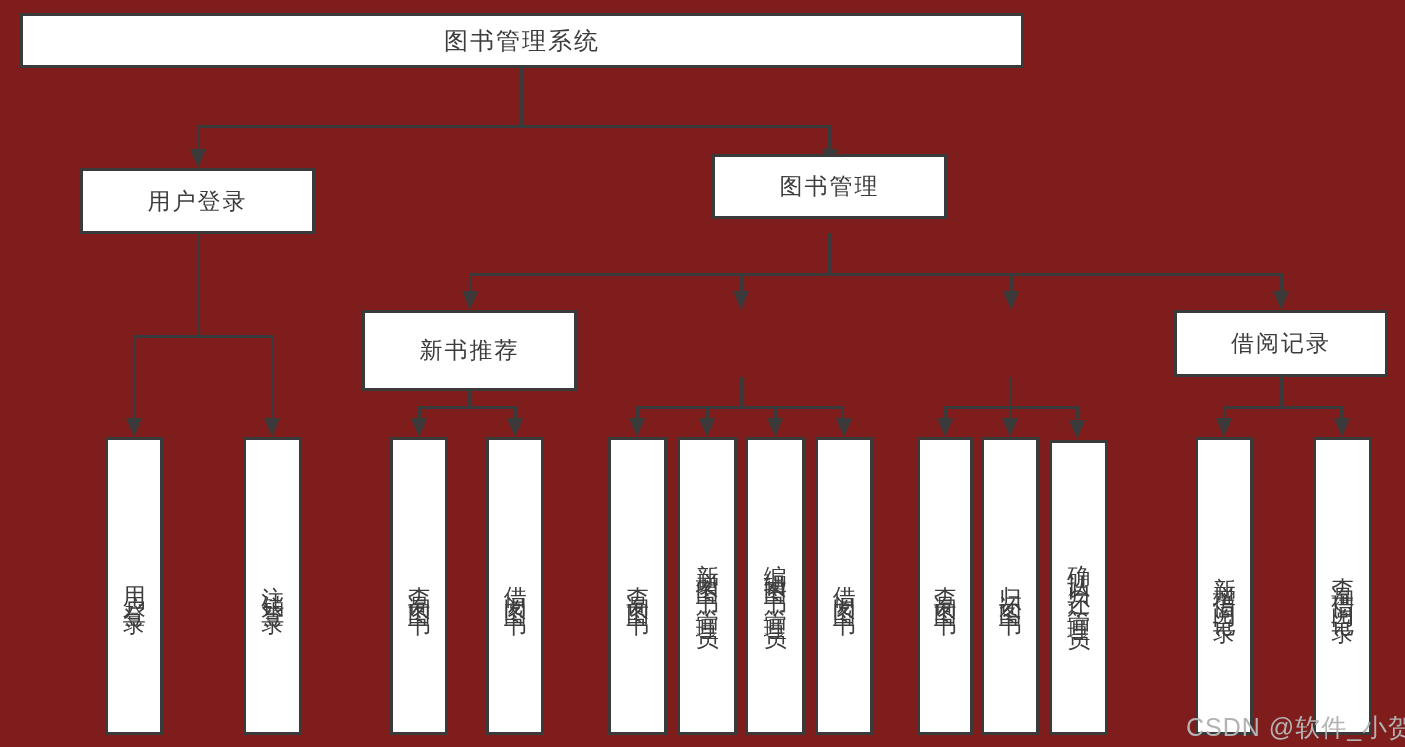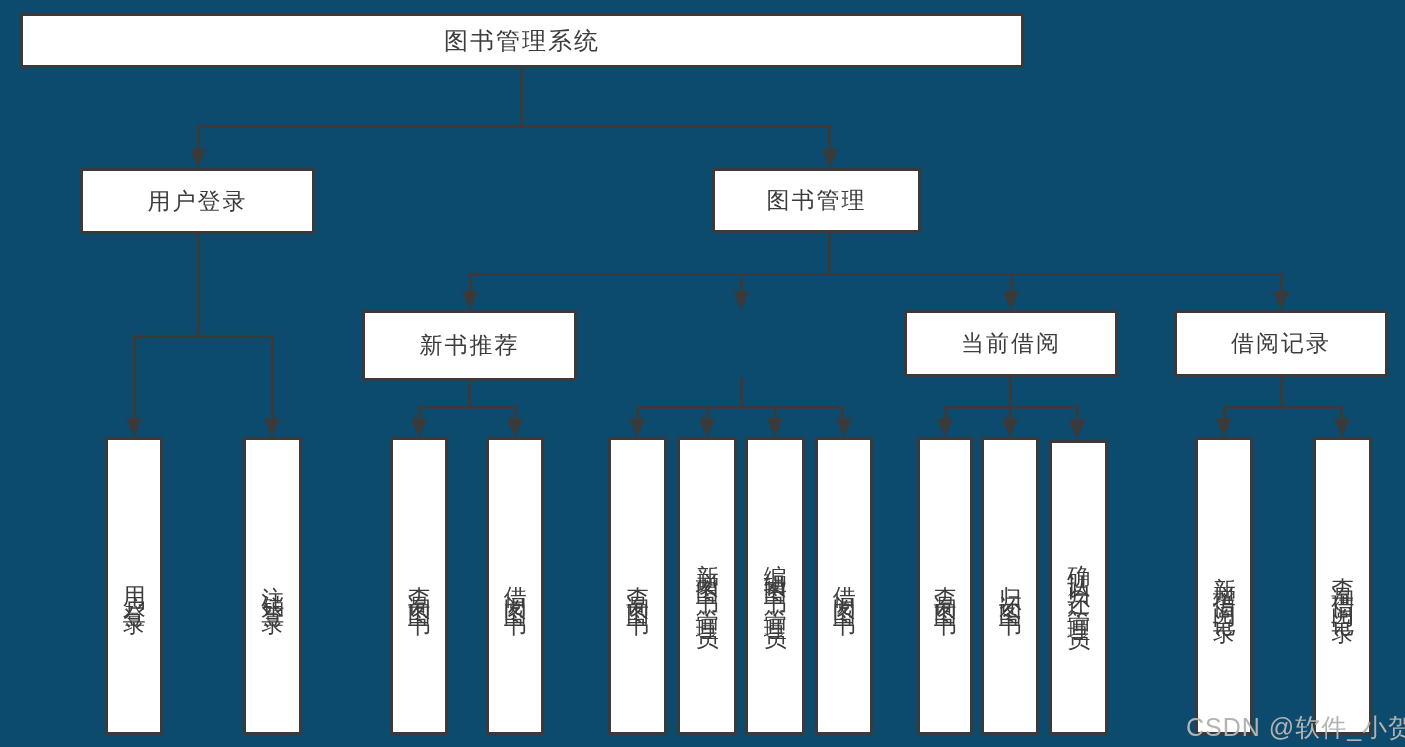--- a/index.html
+++ b/index.html
@@ -1,18 +1,18 @@
 <!DOCTYPE html>
 <html style="--line: #3a3a3a; --text: #3c3c3c; --wm: #b3b3b3;"><head>
 <meta charset="utf-8">
 <style>
   :root { --line:#3a3a3a; --text:#3c3c3c; --wm:#b3b3b3; }
   html,body { margin:0; padding:0; background:#ffffff; }
   .canvas {
-    position:relative; width:1405px; height:747px; background:#0c4a6e;
+    position:relative; width:1405px; height:747px; background:#7f1d1d;
     font-family:"Liberation Sans","DejaVu Sans",sans-serif; overflow:hidden;
   }
   .box {
     position:absolute; background:#ffffff; border:3px solid var(--line);
     box-sizing:border-box; display:flex; align-items:center; justify-content:center;
     color:var(--text); font-size:23px; letter-spacing:2px; z-index:2;
   }
   .vbox { font-size:23px; letter-spacing:0; }
   .vtext {
     writing-mode:vertical-rl; text-orientation:mixed;
@@ -36,32 +36,29 @@
 <div class="canvas">
 
   <div class="box" style="left:20px; top:13px; width:1004px; height:55px; font-size:24px;">
     <span>图书管理系统</span>
   </div>
 
   <div class="box" style="left:80px; top:168px; width:235px; height:66px;">
     <span>用户登录</span>
   </div>
 
-  <div class="box" style="left:712px; top:168px; width:209px; height:65px;">
+  <div class="box" style="left:712px; top:154px; width:235px; height:65px;">
     <span>图书管理</span>
   </div>
 
-  <div class="box" style="left:362px; top:310px; width:215px; height:71px;">
+  <div class="box" style="left:362px; top:310px; width:215px; height:81px;">
     <span>新书推荐</span>
   </div>
 
 
-  <div class="box" style="left:904px; top:310px; width:214px; height:67px;">
-    <span>当前借阅</span>
-  </div>
 
   <div class="box" style="left:1174px; top:310px; width:214px; height:67px;">
     <span>借阅记录</span>
   </div>
 
   <div class="box vbox" style="left:105px; top:437px; width:58px; height:298px;">
     <span class="vtext">用户登录</span>
   </div>
   <div class="box vbox" style="left:243px; top:437px; width:59px; height:298px;">
     <span class="vtext">注销登录</span>

